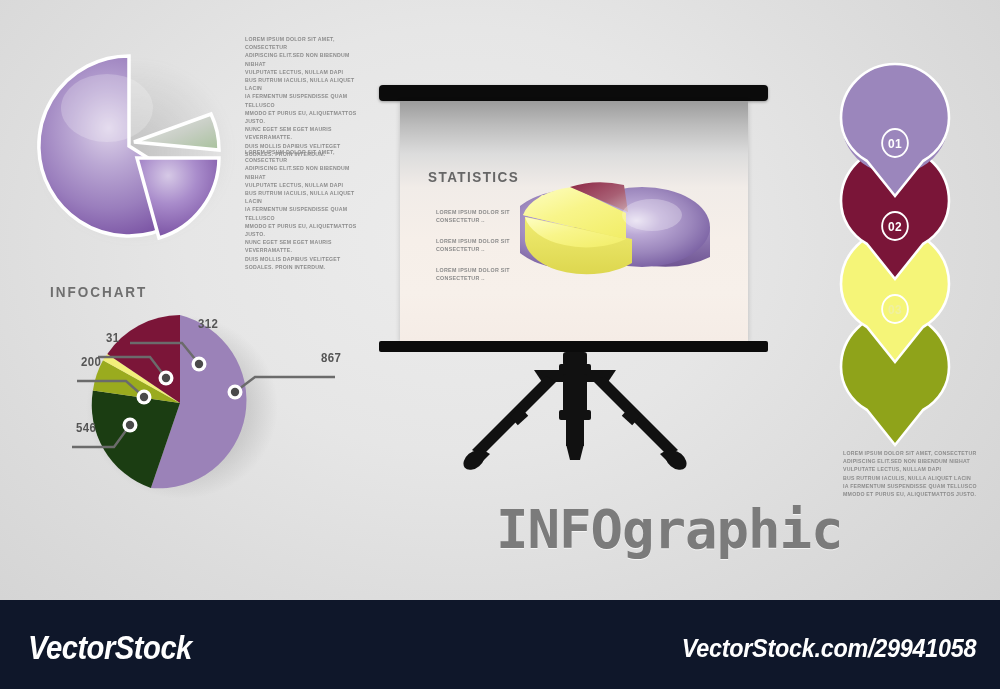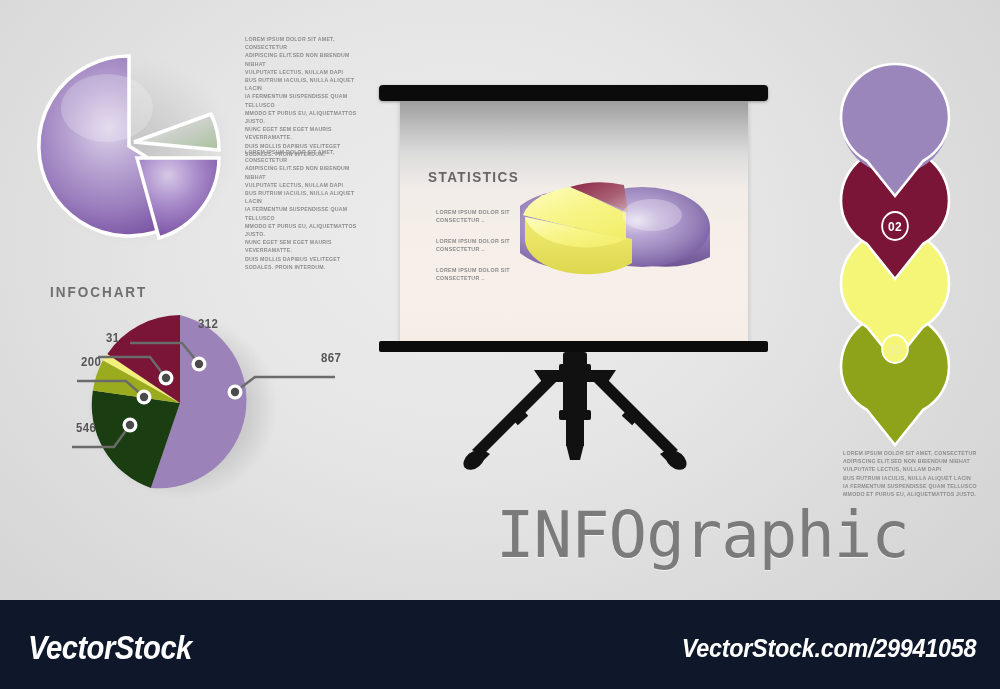--- a/index.html
+++ b/index.html
@@ -132,26 +132,27 @@
     transform:scaleX(0.92);
   }
 
   
   #br-text { position:absolute; left:843px; top:449px; width:160px; }
 
   
   #wordmark {
     position:absolute; left:496px; top:503px;
     font-family:"DejaVu Sans Mono", "Liberation Mono", monospace;
-    font-size:64px;
+    font-size:54px;
     color:#7b7b7b;
     letter-spacing:-1px;
     line-height:1;
     white-space:nowrap;
     text-shadow:0 1px 0 rgba(255,255,255,.65);
+    font-weight:bold;
   }
 </style>
 </head>
 <body>
 
 <div id="stage">
 
   <div id="pie3d-top">
     <div class="shadowdisc"></div>
     <svg width="200" height="195" viewBox="0 0 200 195">
@@ -352,36 +353,39 @@
     </div>
   </div>
 
   <div id="pins">
 
     <div class="pin" style="top:0px;z-index:4;">
       <svg width="120" height="140" viewBox="0 0 120 140">
         <path d="M 60,6 A 54,54 0 1 1 59.9,6 Z M 60,60 L 34,104 L 60,134 L 86,104 Z" fill="#9b86bc"></path>
         <path d="M 60,4 C 90,4 114,28 114,58 C 114,76 104,92 88,101 L 60,136 L 32,101 C 16,92 6,76 6,58 C 6,28 30,4 60,4 Z" fill="#9b86bc" stroke="#ffffff" stroke-width="2.6"></path>
       </svg>
+      <div class="numwrap" style="top:68px;height:30px;">
+        <div class="num" style="background:#9b86bc;">01</div>
+      </div>
     </div>
 
     <div class="pin" style="top:83px;z-index:3;">
       <svg width="120" height="140" viewBox="0 0 120 140">
         <path d="M 60,4 C 90,4 114,28 114,58 C 114,76 104,92 88,101 L 60,136 L 32,101 C 16,92 6,76 6,58 C 6,28 30,4 60,4 Z" fill="#7a1538" stroke="#ffffff" stroke-width="2.6"></path>
       </svg>
       <div class="numwrap" style="top:68px;height:30px;align-items:center;">
         <div class="num" style="background:#7a1538;">02</div>
       </div>
     </div>
 
     <div class="pin" style="top:166px;z-index:2;">
       <svg width="120" height="140" viewBox="0 0 120 140">
         <path d="M 60,4 C 90,4 114,28 114,58 C 114,76 104,92 88,101 L 60,136 L 32,101 C 16,92 6,76 6,58 C 6,28 30,4 60,4 Z" fill="#f5f578" stroke="#ffffff" stroke-width="2.6"></path>
       </svg>
-      <div class="numwrap" style="top:68px;height:30px;margin-top:40px;">
+      <div class="numwrap" style="top:68px;height:30px;">
         <div class="num" style="background:#f5f578;color:#f0f0a0;border-color:#ffffff;">03</div>
       </div>
     </div>
 
     <div class="pin" style="top:249px;z-index:1;">
       <svg width="120" height="140" viewBox="0 0 120 140">
         <path d="M 60,4 C 90,4 114,28 114,58 C 114,76 104,92 88,101 L 60,136 L 32,101 C 16,92 6,76 6,58 C 6,28 30,4 60,4 Z" fill="#8fa31a" stroke="#ffffff" stroke-width="2.6"></path>
       </svg>
     </div>
   </div>

